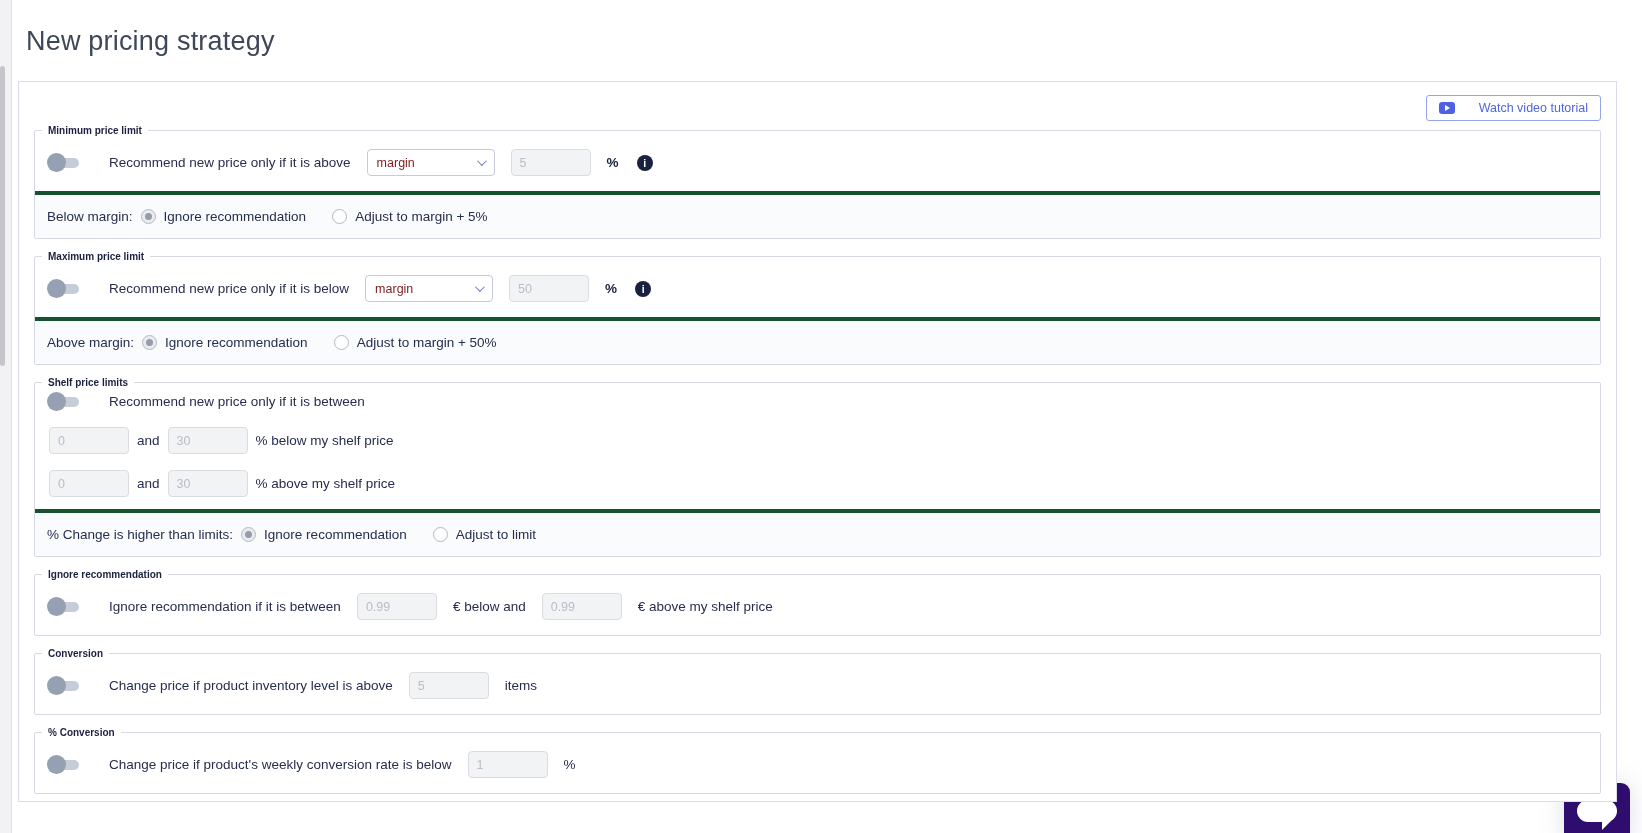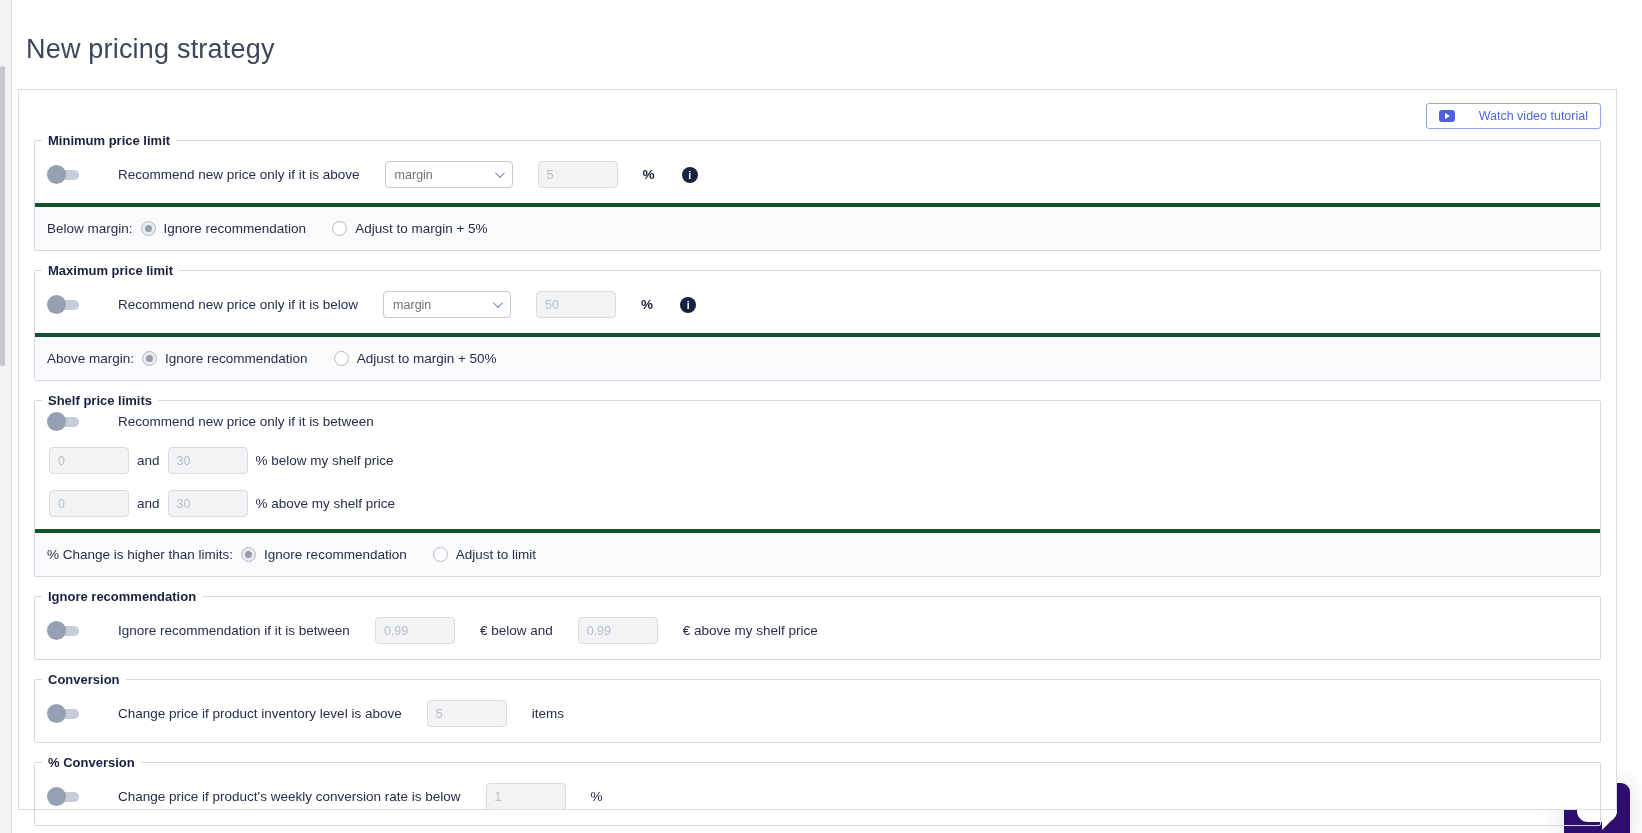--- a/index.html
+++ b/index.html
@@ -13,21 +13,21 @@
   }
   
   .left-strip {
     position: absolute; left: 0; top: 0; width: 12px; height: 833px;
     background: #f2f2f4; border-right: 1px solid #e0e0e4;
   }
   .scroll-thumb {
     position: absolute; left: 0; top: 66px; width: 5px; height: 300px;
     background: #c4c6cc; border-radius: 3px;
   }
-  .page { position: absolute; left: 13px; top: 12px; width: 1629px; }
+  .page { position: absolute; left: 13px; top: 4px; width: 1629px; }
 
   .page-title {
     margin: 22px 0 24px 13px;
     font-size: 27px; font-weight: 500; color: #3e4759; letter-spacing: 0.2px;
   }
 
   
   .tabs { display: flex; align-items: flex-end; padding-left: 5px; position: relative; z-index: 2; }
   .tab {
     padding: 8px 17px 9px; font-size: 13.5px; color: #272e4d; cursor: pointer;
@@ -57,24 +57,24 @@
   .yt-icon { display: inline-flex; }
 
   
   fieldset {
     border: 1px solid #d6d9e3; border-radius: 2px;
     margin-top: 12px; padding: 0;
   }
   fieldset.first { margin-top: 4px; }
   legend {
     margin-left: 7px; padding: 0 6px;
-    font-size: 13px; font-weight: bold; color: #1a2140;
+    font-size: 10px; font-weight: bold; color: #1a2140;
   }
   .row {
-    display: flex; align-items: center; gap: 25px;
+    display: flex; align-items: center; gap: 16px;
     padding: 13px 14px 15px; font-size: 13.5px; color: #262e4e;
   }
   .row.radio-row {
     border-top: 4px solid #14532d; background: #fafbfc;
     padding: 14px 14px 14px 12px; gap: 8px;
   }
   .row-stack { padding: 6px 14px 14px; }
   .input-line { display: flex; align-items: center; gap: 8px; padding: 4px 14px 12px 14px; font-size: 13.5px; }
 
   
@@ -89,21 +89,21 @@
     content: ""; position: absolute; left: 3px; top: 3px; width: 7px; height: 7px;
     border-radius: 50%; background: #959dab;
   }
   .radio-label { margin-right: 18px; }
 
   
   .select {
     display: flex; align-items: center; justify-content: space-between;
     width: 128px; height: 27px; padding: 0 10px 0 9px;
     border: 1px solid #c5c9d8; border-radius: 4px; background: #fff;
-    font-size: 12.5px; color: #737373; cursor: pointer;
+    font-size: 12.5px; color: #7f1d1d; cursor: pointer;
   }
   .chevron {
     width: 7px; height: 7px; border-right: 1.6px solid #6f7bc4; border-bottom: 1.6px solid #6f7bc4;
     transform: rotate(45deg) translateY(-2px);
   }
 
   
   .tinput {
     width: 80px; height: 27px; padding: 0 8px;
     border: 1px solid #dbdce2; border-radius: 4px; background: #f2f3f5;

